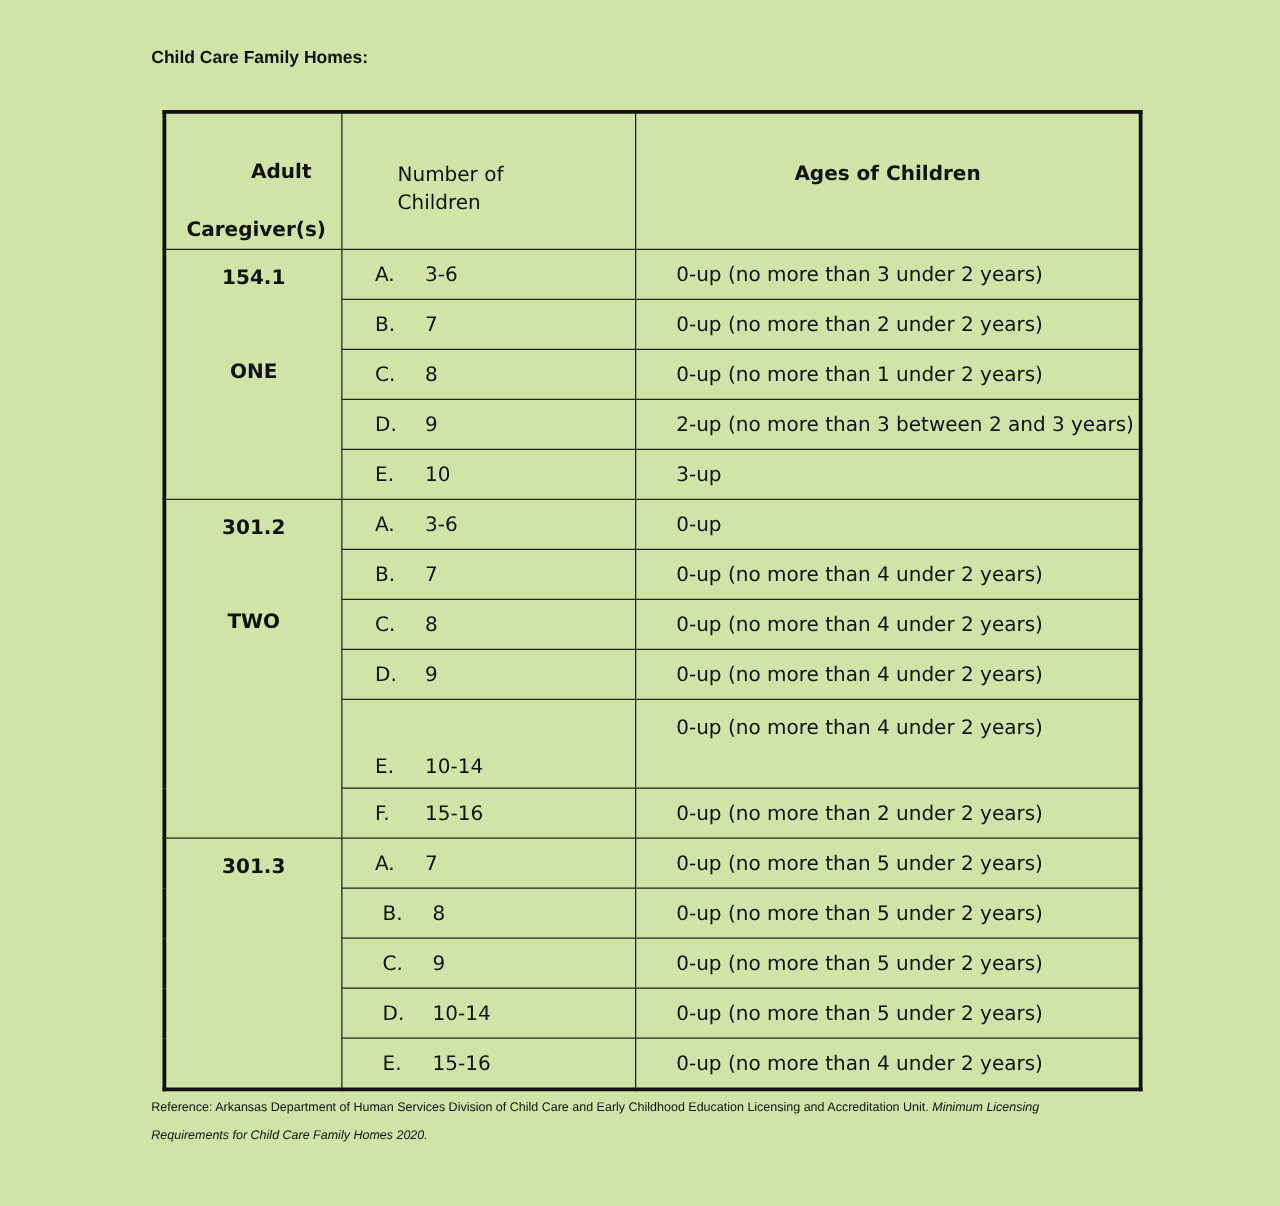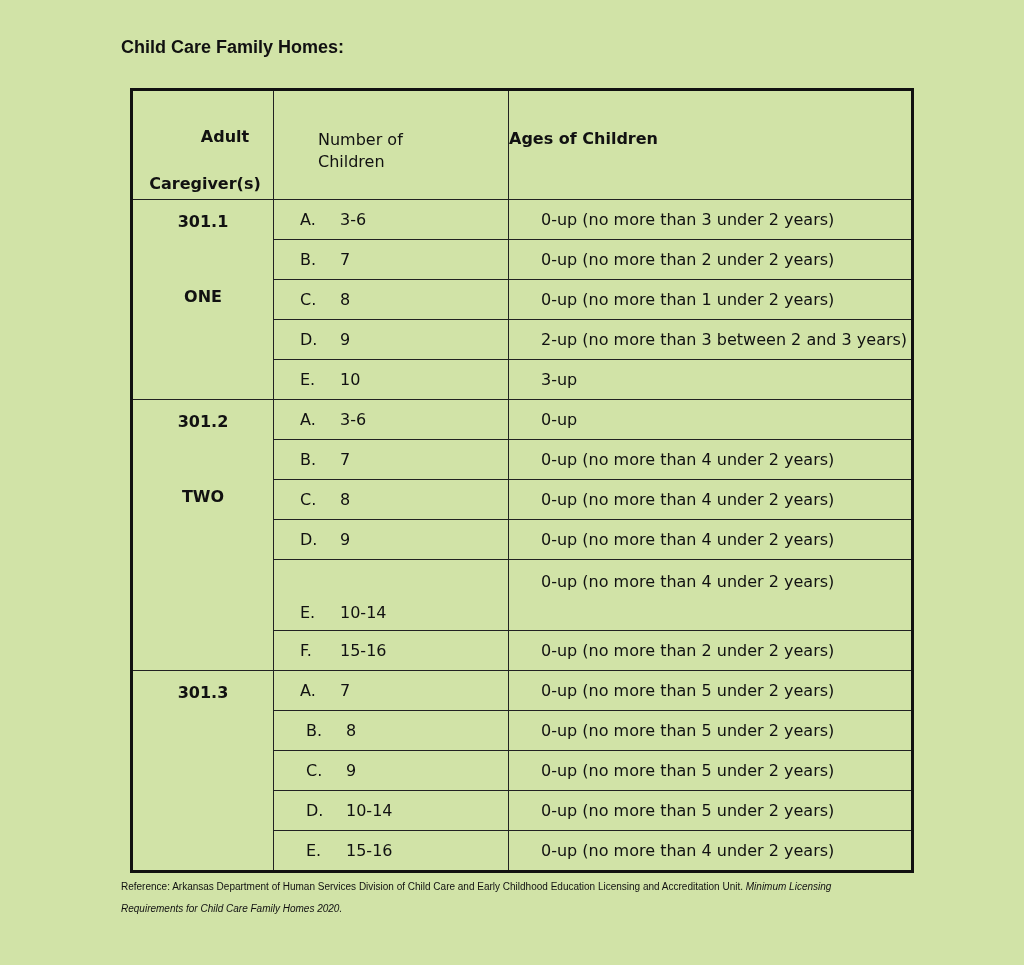--- a/index.html
+++ b/index.html
@@ -1,27 +1,27 @@
 <!DOCTYPE html>
 <html><head>
 <meta charset="utf-8">
 <style>
   html,body{margin:0;padding:0;}
   body{width:1024px;height:965px;background:#d1e3a7;font-family:"DejaVu Sans",sans-serif;color:#111;position:relative;overflow:hidden;}
-  .title{position:absolute;left:121px;top:37px;font-size:18px;font-weight:bold;font-family:"Liberation Sans",sans-serif;}
+  .title{position:absolute;left:121px;top:37px;font-size:14px;font-weight:bold;font-family:"Liberation Sans",sans-serif;}
   table{position:absolute;left:130px;top:88px;border-collapse:collapse;border:3px solid #111;width:784px;}
   td{border:1.5px solid #222;font-size:16px;padding:0;vertical-align:middle;}
   .hdr td{height:108px;vertical-align:top;}
   .c1{width:140px;}
   .c2{width:202px;}
   .h1{text-align:center;font-weight:bold;}
   .h1 .a{display:block;margin-top:36px;padding-left:44px;}
   .h1 .b{display:block;margin-top:28px;text-align:center;padding-left:4px;}
   .h2 .t{display:block;margin-top:38px;padding-left:44px;line-height:22px;}
-  .h3{text-align:left;font-weight:bold;}
+  .h3{text-align:center;font-weight:bold;}
   .h3 .t{display:block;margin-top:38px;}
   tr.r td{height:39px;}
   tr.tall td{height:58px;}
   .grp{vertical-align:top;text-align:center;font-weight:bold;}
   .grp .s{display:block;margin-top:12px;}
   .grp .w{display:block;margin-top:56px;}
   .num{padding-left:26px;white-space:pre;}
   .num .l{display:inline-block;width:40px;}
   .age{padding-left:32px;}
   tr.tall .num{vertical-align:bottom;padding-bottom:8px;}
@@ -45,21 +45,21 @@
           <span class="t" style="width:110px">Number of Children</span>
         </td>
     <td class="h3">
           <span class="t">Ages of Children</span>
         </td>
   </tr>
   </tbody>
     <tbody id="body">
       <tr class="r">
         <td class="c1 grp" rowspan="5">
-          <span class="s">301.1</span>
+          <span class="s">154.1</span>
           <span class="w">ONE</span>
         </td>
         <td class="c2 num"><span class="l">A.</span><span>3-6</span></td>
         <td class="age">0-up (no more than 3 under 2 years)</td>
       </tr>
       <tr class="r">
         <td class="c2 num"><span class="l">B.</span><span>7</span></td>
         <td class="age">0-up (no more than 2 under 2 years)</td>
       </tr>
       <tr class="r">

